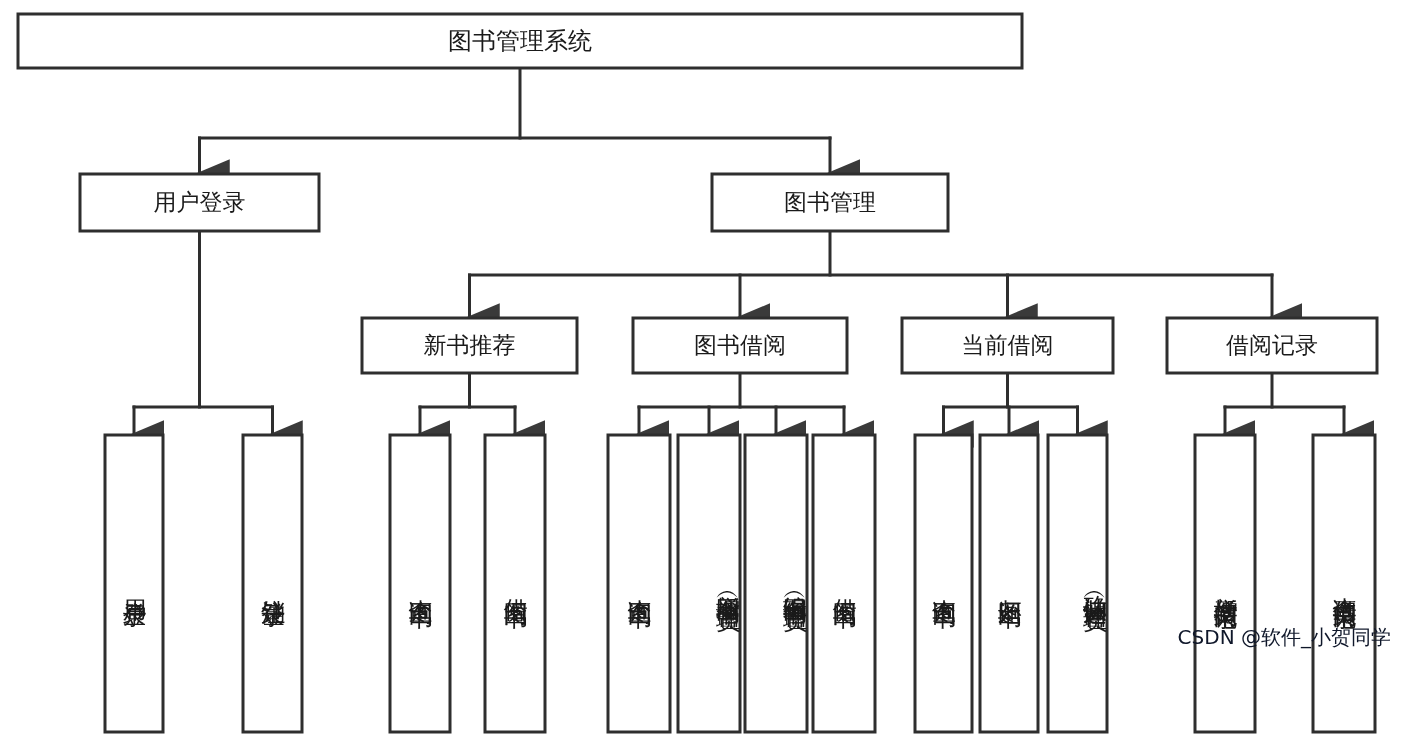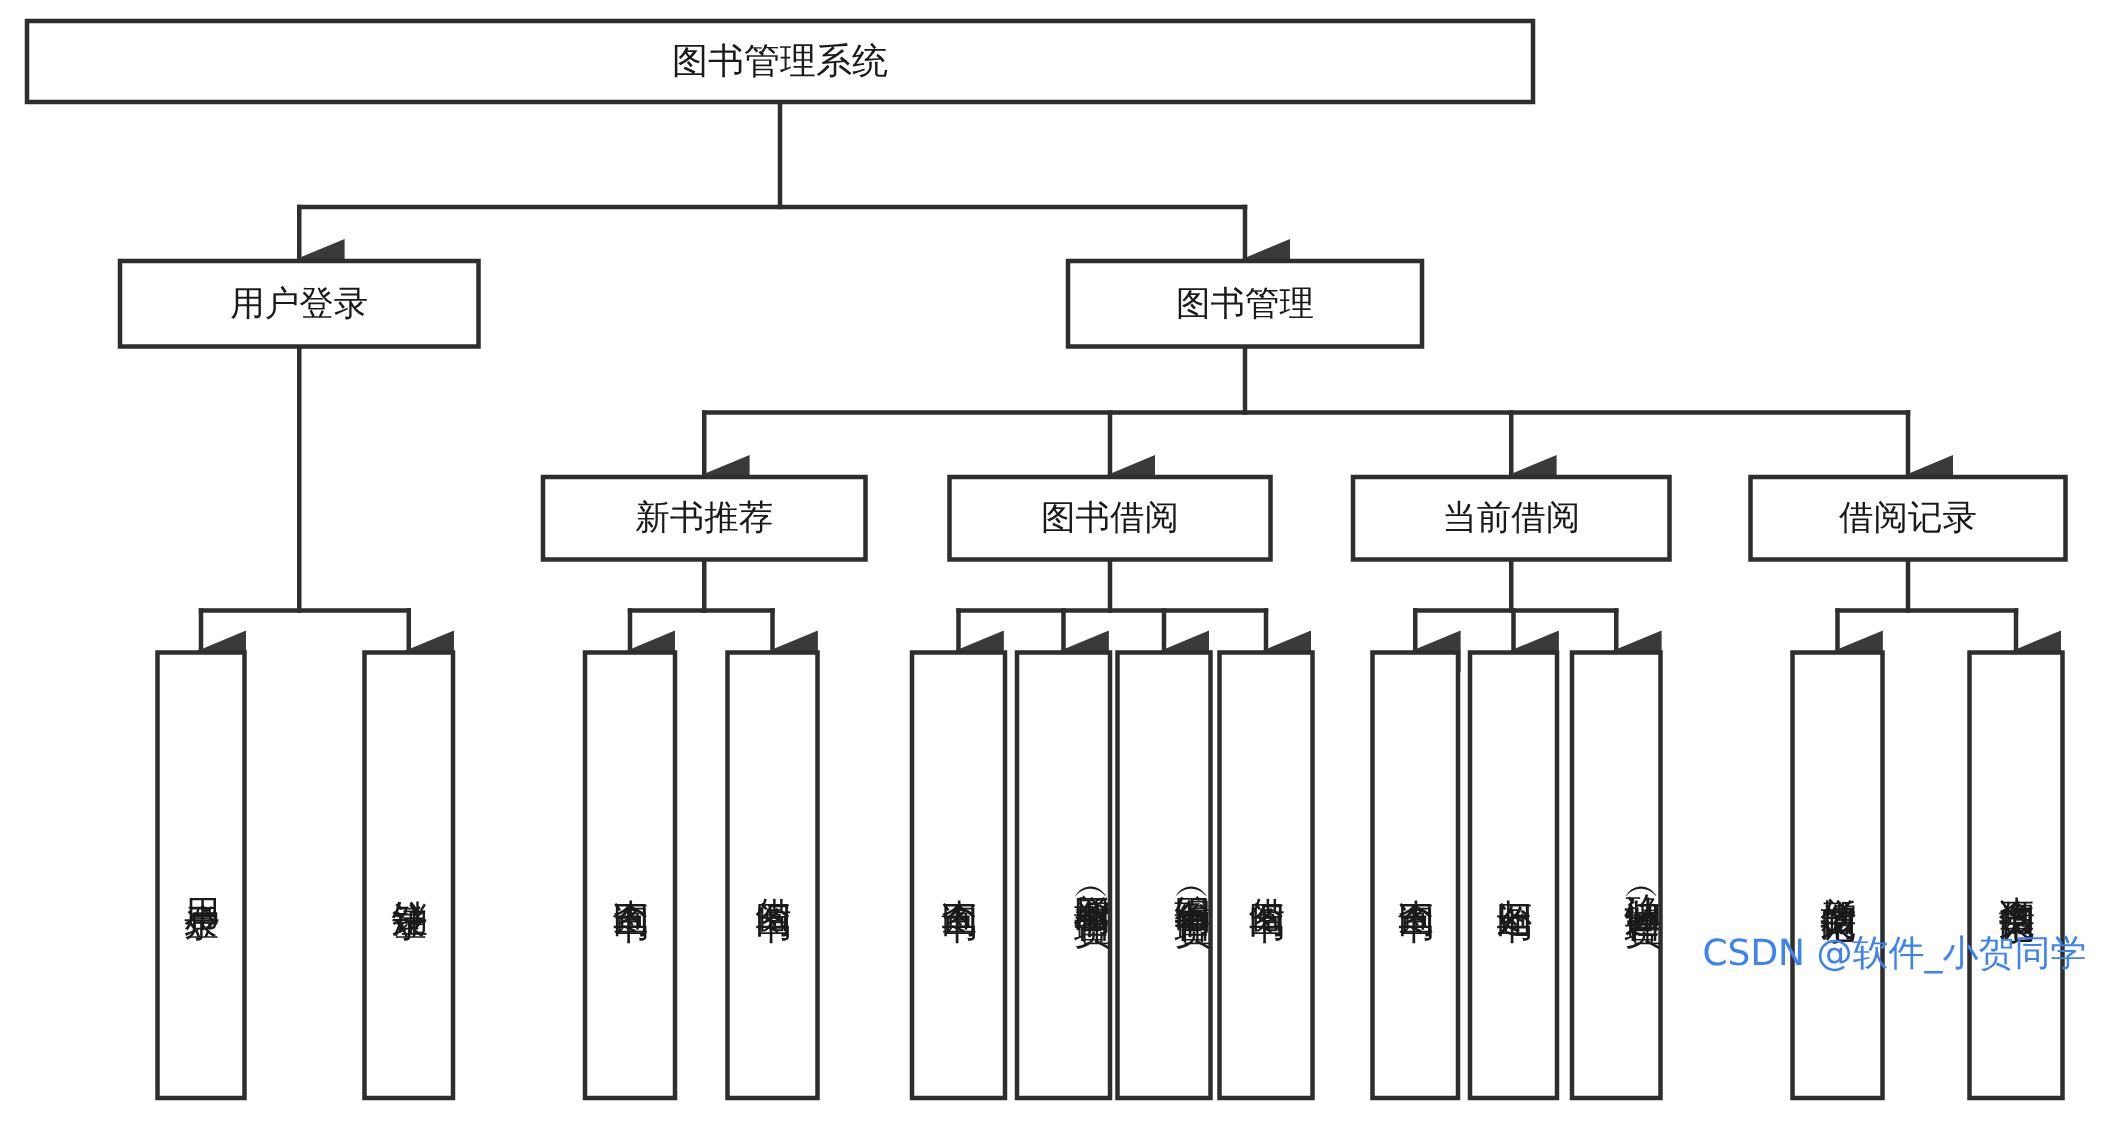--- a/index.html
+++ b/index.html
@@ -63,22 +63,22 @@
     letter-spacing: 2px;
     white-space: nowrap;
     text-align: center;
     pointer-events: none;
   }
   .watermark {
     position: absolute;
     right: 14px;
     bottom: 6px;
     font-family: "DejaVu Sans", "Liberation Sans", sans-serif;
-    font-size: 24px;
-    color: #3b82f6;
+    font-size: 20px;
+    color: #0f172a;
     white-space: nowrap;
     pointer-events: none;
   }
 </style>
 </head>
 <body>
 
 <div id="diagram-root">
 
   <svg class="diagram" viewBox="0 0 1405 747">

